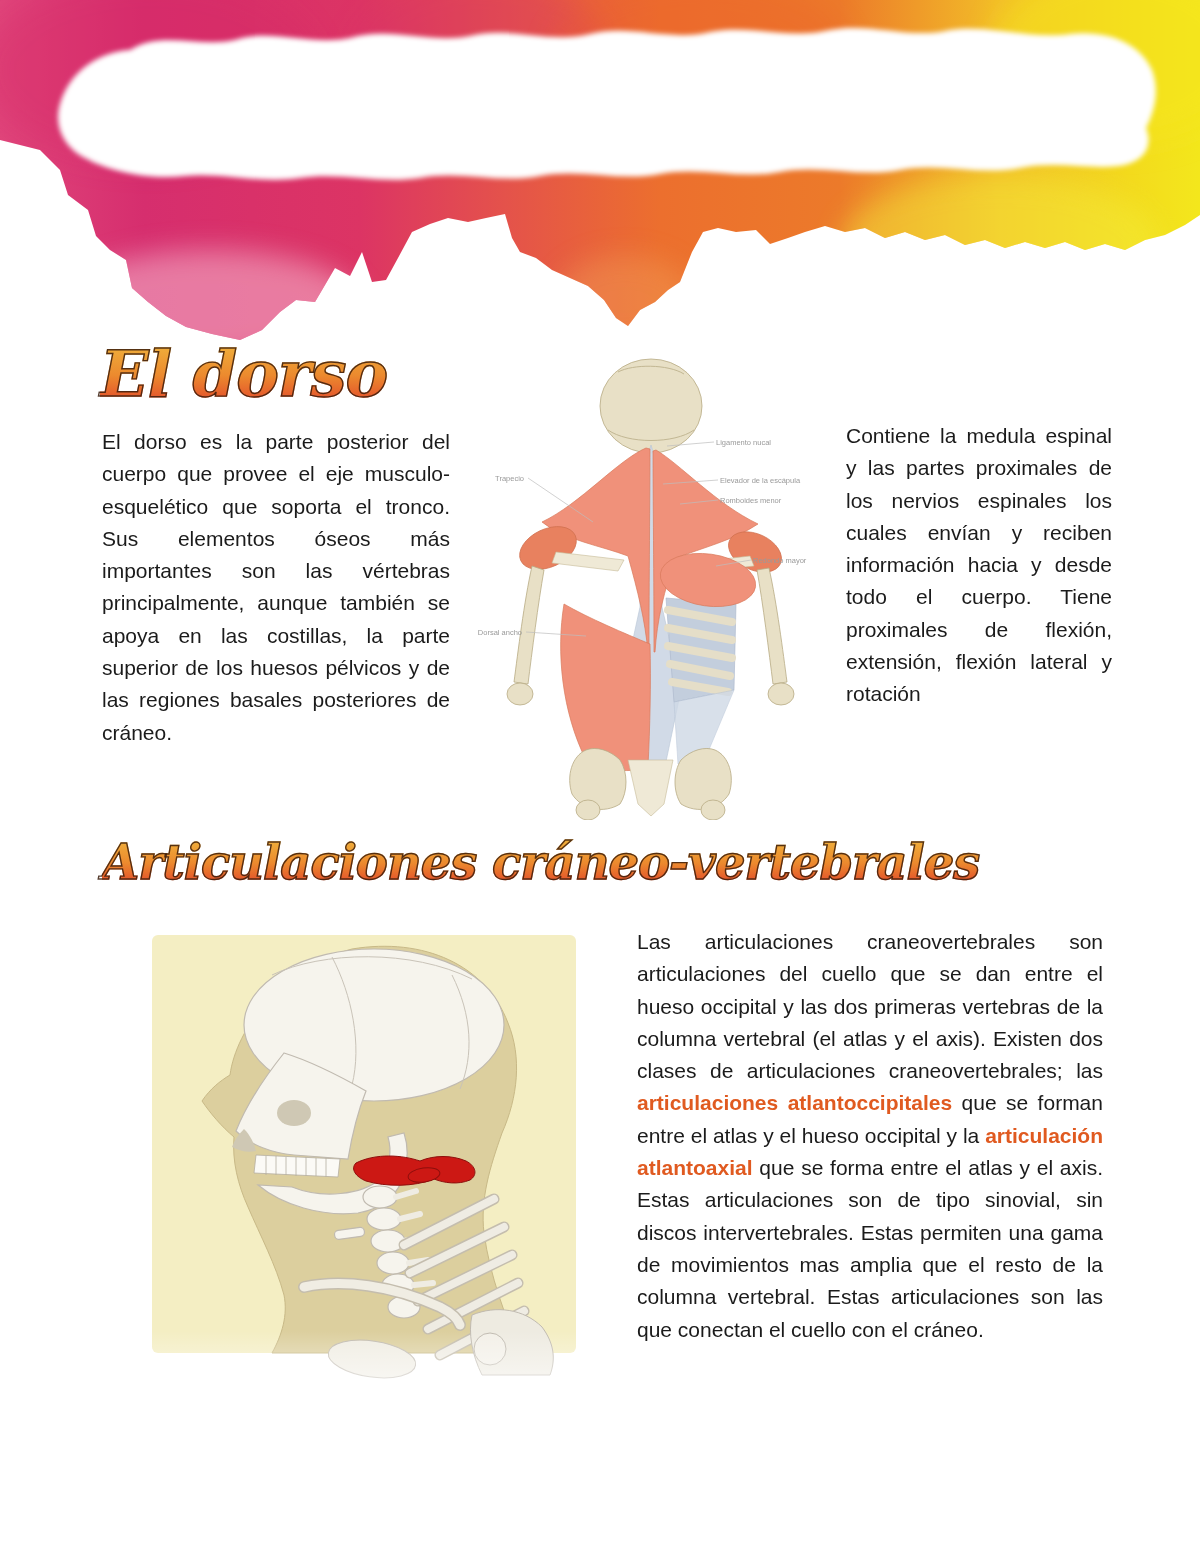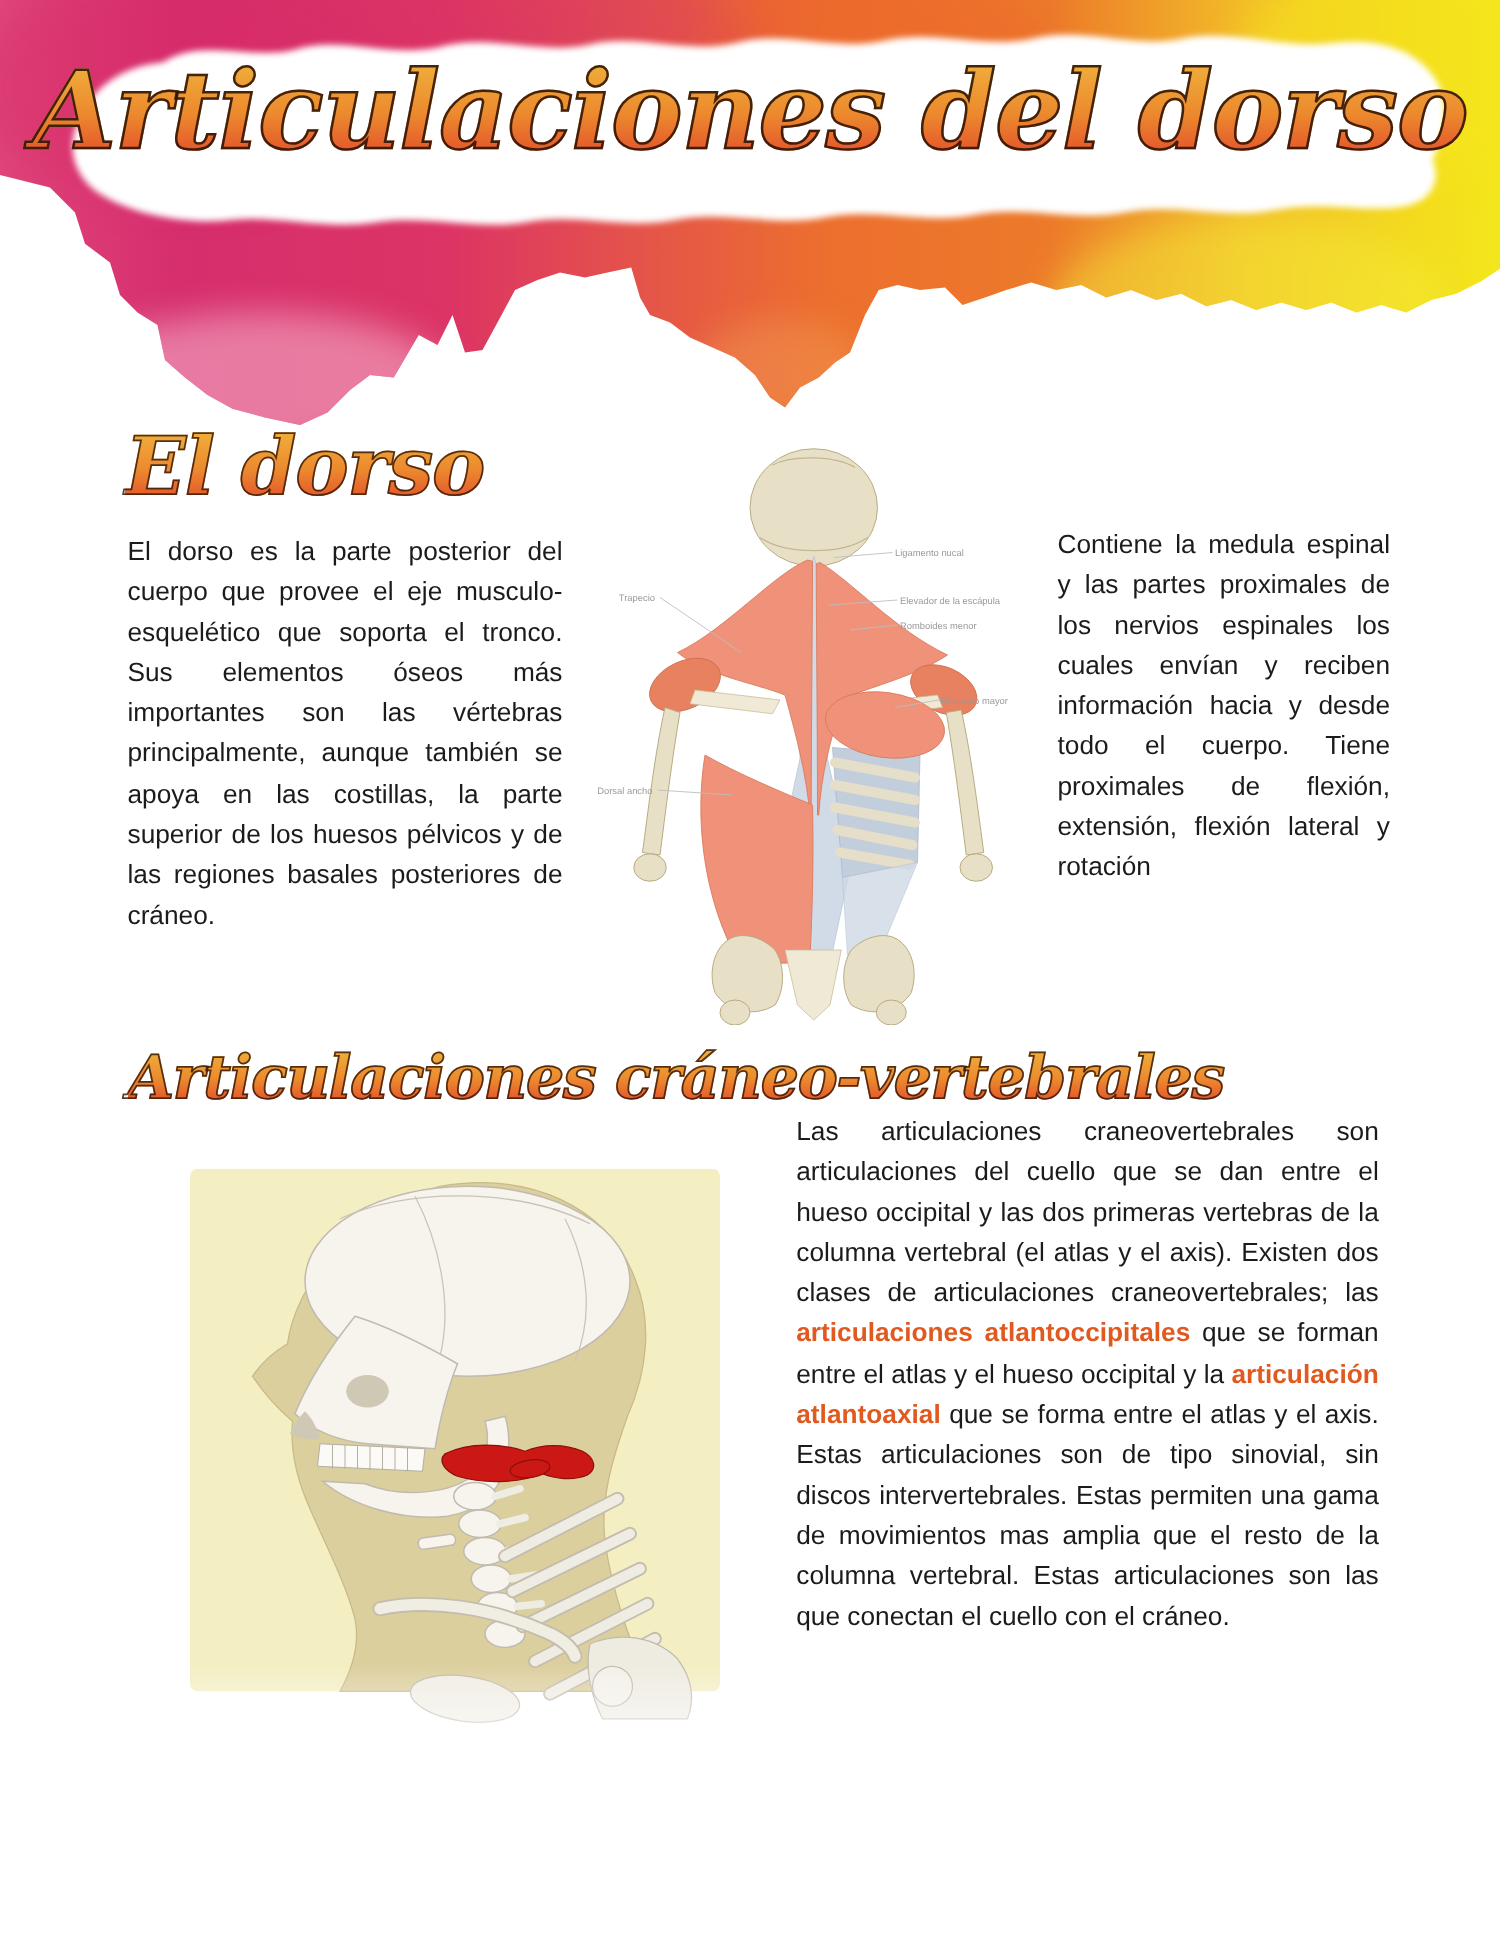--- a/index.html
+++ b/index.html
@@ -24,21 +24,21 @@
       -webkit-background-clip:text;background-clip:text;color:transparent;
       -webkit-text-stroke:1.4px rgba(58,28,12,.85);
     }
   }
   .title{left:0;top:46px;width:1200px;text-align:center;font-size:86px;-webkit-text-stroke:2px rgba(48,22,8,.9);}
   .h-dorso{left:100px;top:342px;font-size:64px;}
   .h-craneo{left:102px;top:838px;font-size:48px;}
   .body{font-size:21px;line-height:32.3px;color:var(--text-color);text-align:justify;margin:0;}
   .left-col{left:102px;top:426px;width:348px;}
   .right-col{left:846px;top:420px;width:266px;}
-  .bottom-col{left:637px;top:890px;width:466px;}
+  .bottom-col{left:637px;top:926px;width:466px;}
   .hl{color:var(--accent-orange);font-weight:bold;}
   .fig-back{left:468px;top:352px;width:365px;height:468px;}
   .fig-skull{left:152px;top:935px;width:430px;height:545px;}
   figure{margin:0;}
   .fig-label{font-family:"Liberation Sans",sans-serif;font-size:7.5px;fill:#9a9a9a;}
   .leader{stroke:#bdbdbd;stroke-width:.7;fill:none;}
   .bone{fill:var(--fig-bone);stroke:#b8ab84;stroke-width:.8;}
   .bone2{fill:var(--fig-bone-light);stroke:#c6bb97;stroke-width:.6;}
   .muscle{fill:var(--fig-muscle);stroke:#d97a5c;stroke-width:.7;}
   .muscle-d{fill:var(--fig-muscle-dark);stroke:#d0704e;stroke-width:.7;}
@@ -95,21 +95,20 @@
         <ellipse cx="1000" cy="245" rx="160" ry="70" fill="#f4ef3a" opacity="0.45" filter="url(#bigB)"></ellipse>
       </g>
       <path fill="#ffffff" filter="url(#softB)" d="M60,104
         C70,70 100,52 130,50 C160,30 200,48 235,40 C270,28 310,46 350,38 C390,26 430,44 470,36
         C510,26 550,44 590,34 C630,24 670,42 710,32 C750,24 790,40 830,30 C870,22 910,40 950,30
         C990,24 1030,40 1070,34 C1110,30 1140,44 1152,70 C1160,92 1154,112 1146,128 C1152,142 1148,158 1128,164
         C1100,172 1060,160 1020,168 C980,176 940,162 900,170 C860,178 820,164 780,172 C740,180 700,166 660,174
         C620,182 580,168 540,176 C500,184 460,170 420,178 C380,184 340,172 300,178 C260,184 220,172 185,176
         C150,180 110,172 85,158 C62,146 54,124 60,104 Z"></path>
     </svg>
-    <h1 class="abs script title">Articulaciones del dorso</h1>
   </header>
 
   <section>
     <h2 class="abs script h-dorso">El dorso</h2>
 
     <p class="abs body left-col">El dorso es la parte posterior del cuerpo que provee el eje musculo-esquelético que soporta el tronco. Sus elementos óseos más importantes son las vértebras principalmente, aunque también se apoya en las costillas, la parte superior de los huesos pélvicos y de las regiones basales posteriores de cráneo.</p>
 
     <figure class="abs fig-back">
       <svg width="365" height="468" viewBox="0 0 365 468">
 

